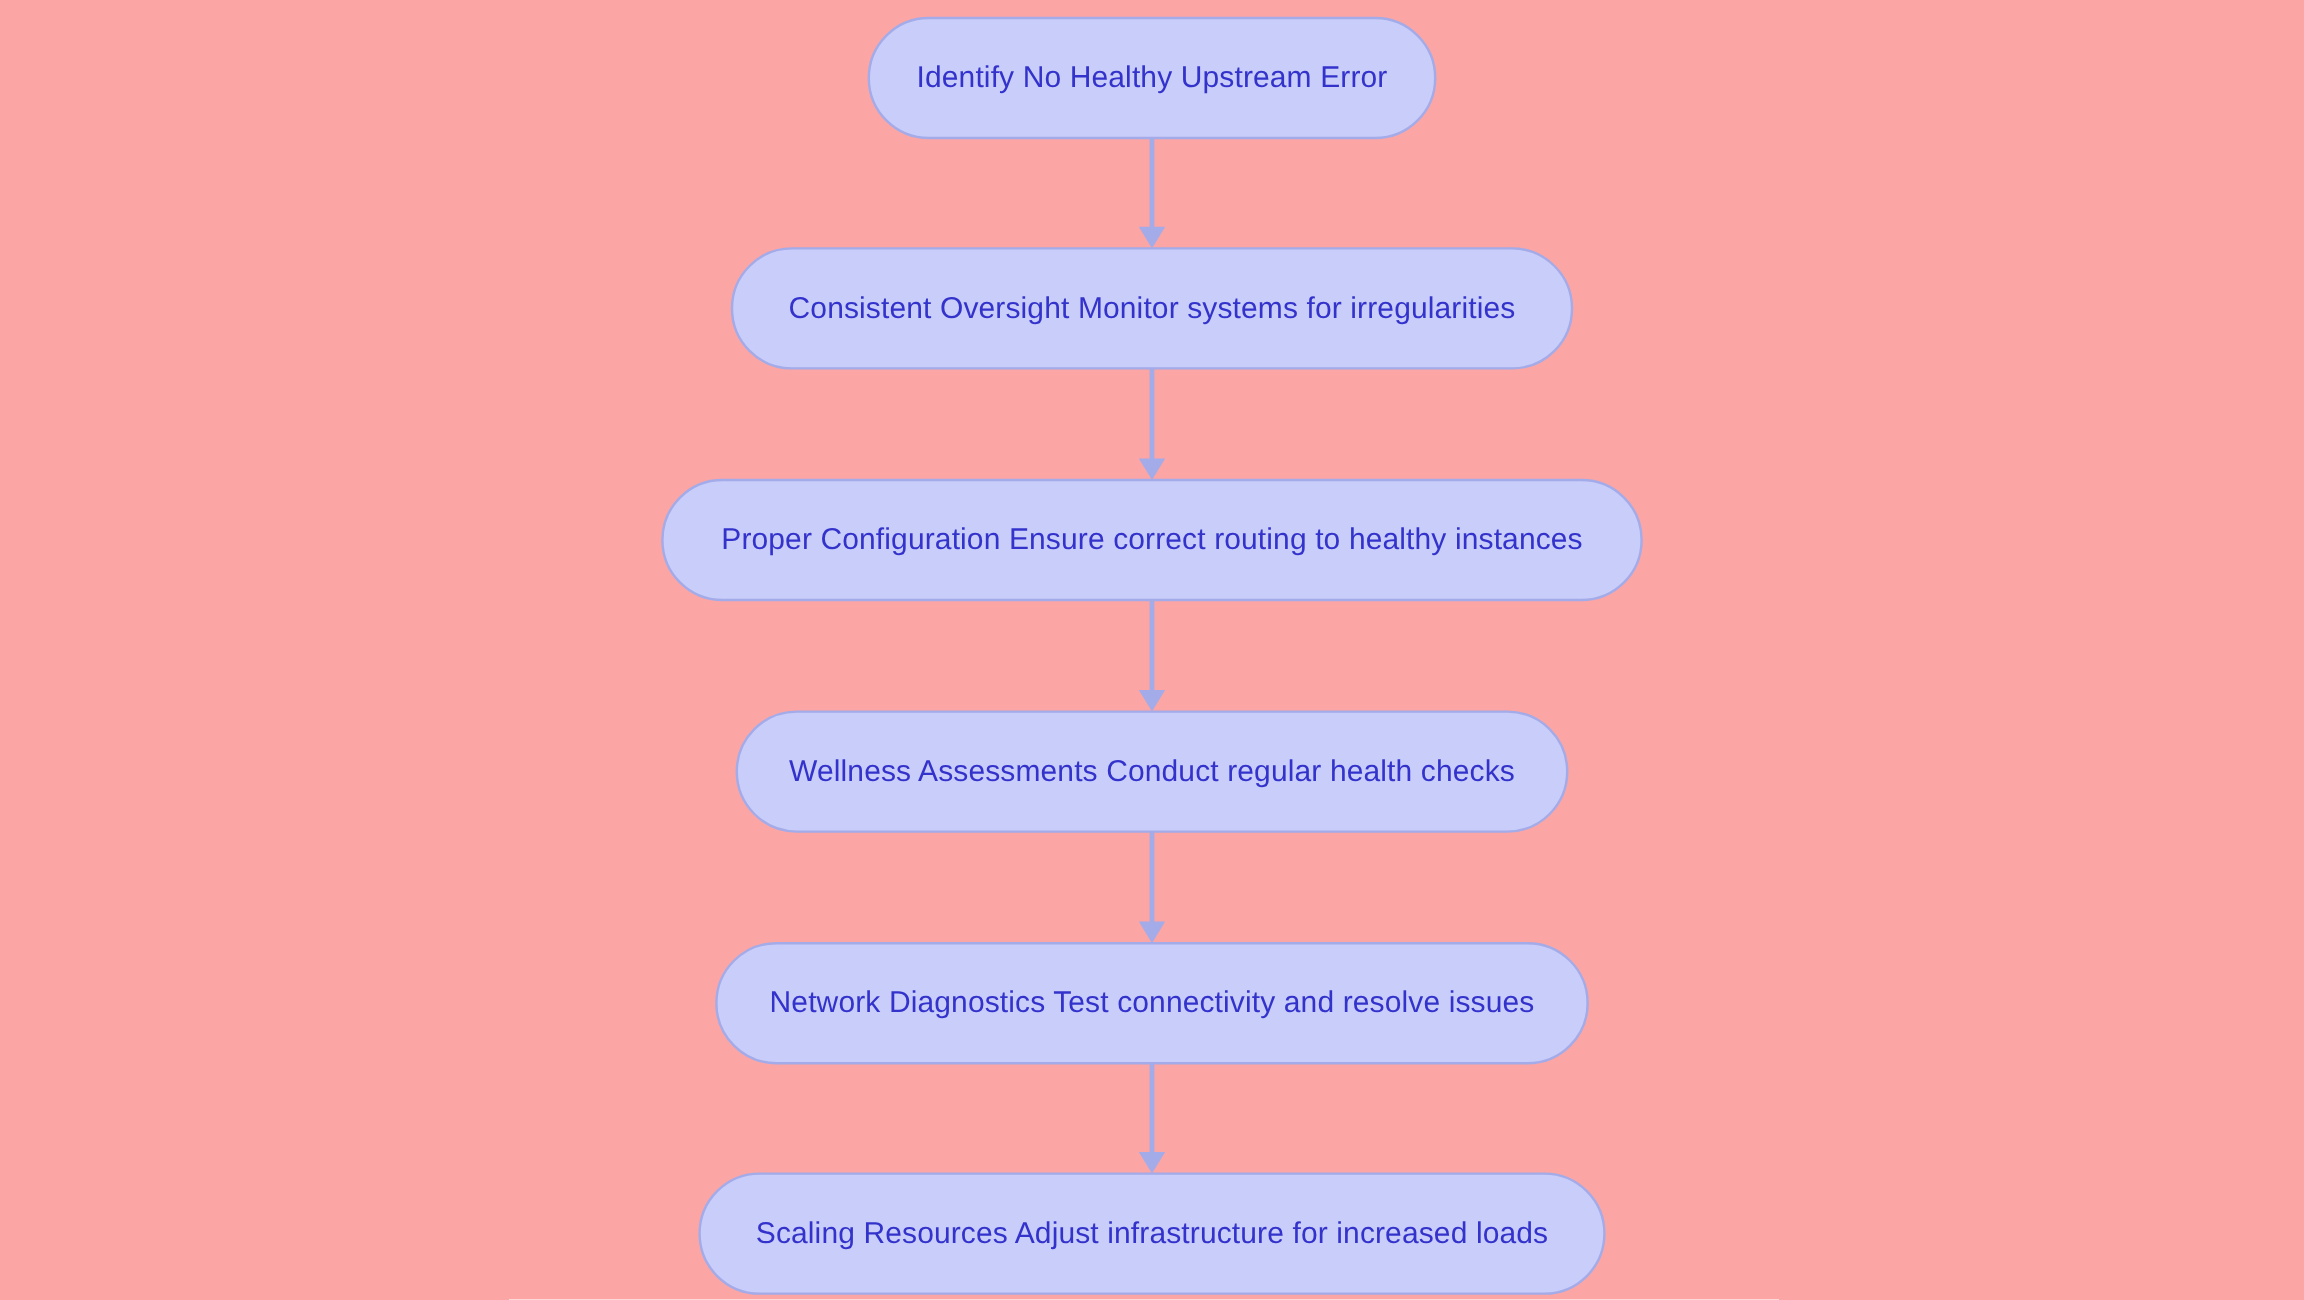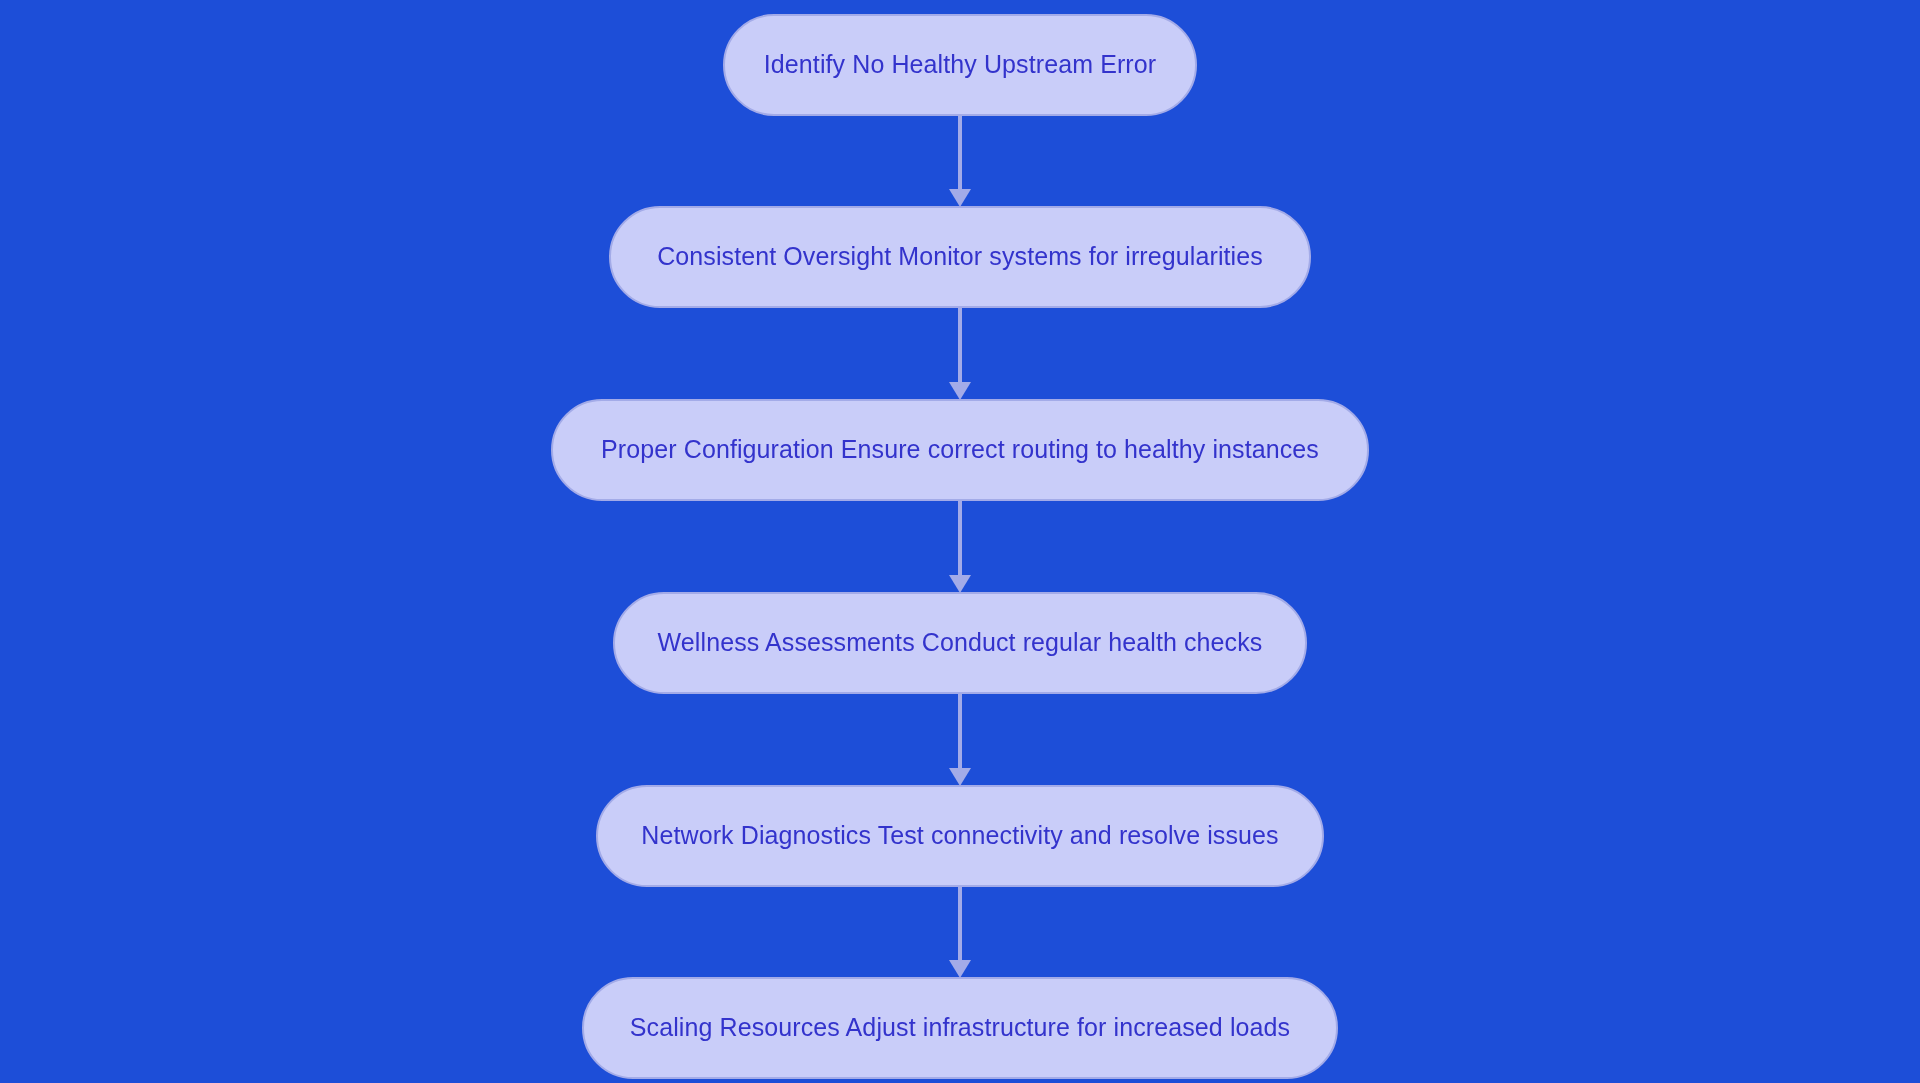--- a/index.html
+++ b/index.html
@@ -8,21 +8,21 @@
     padding: 0;
     background: #ffffff;
   }
   body {
     font-family: "Liberation Sans", sans-serif;
   }
   #canvas {
     position: relative;
     width: 1920px;
     height: 1083px;
-    background: #1d4ed8;
+    background: #fca5a5;
     overflow: hidden;
   }
   #flow-svg {
     position: absolute;
     left: 0;
     top: 0;
     width: 1920px;
     height: 1083px;
   }
   .node-label {

